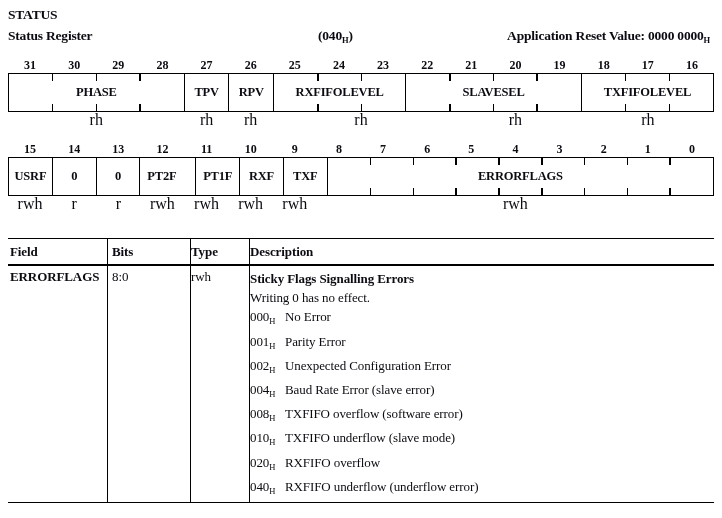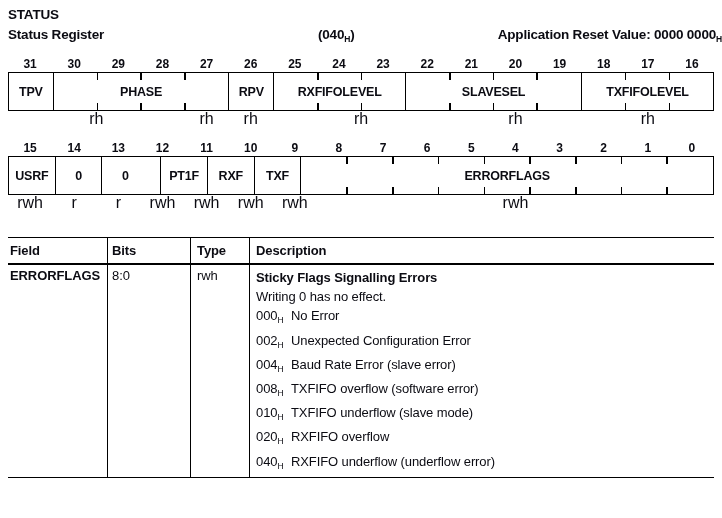--- a/index.html
+++ b/index.html
@@ -3,33 +3,33 @@
 <meta charset="utf-8">
 <style>
   * { box-sizing: border-box; margin: 0; padding: 0; }
   html, body { background: #ffffff; }
   .page {
     position: relative;
     width: 722px;
     height: 518px;
     background: var(--bg, #ffffff);
     color: var(--text, #0b0b12);
-    font-family: Liberation Sans, sans-serif;
+    font-family: Liberation Serif, serif;
     overflow: hidden;
   }
   .title {
     padding: 7px 0 0 8px;
     font-size: 13.5px;
     font-weight: 700;
     letter-spacing: -0.2px;
   }
   .subhead {
     position: relative;
     height: 19px;
-    margin: 5px 0 0 8px;
+    margin: 5px 12px 0 8px;
     font-size: 13.5px;
     font-weight: 700;
     letter-spacing: -0.2px;
   }
   .subtitle { position: absolute; left: 0; top: 0; }
   .offset   { position: absolute; left: 310px; top: 0; }
   .reset    { position: absolute; right: 0; top: 0; }
   .sub { font-size: 8.5px; vertical-align: -3px; }
 
   
@@ -53,21 +53,21 @@
 
   
   #field-table {
     margin: 26px 8px 0 8px;
     width: 706px;
     border-top: 1.6px solid var(--line, #000);
     font-size: 13px;
     letter-spacing: -0.1px;
   }
   .trow { display: flex; }
-  .tc { padding-left: 6px; }
+  .tc { }
   .c1 { width: 99px; padding-left: 2px; }
   .c2 { width: 83px; border-left: 1.4px solid var(--line, #000); padding-left: 4px; }
   .c3 { width: 59px; border-left: 1.4px solid var(--line, #000); }
   .c4 { flex: 1 1 auto; border-left: 1.4px solid var(--line, #000); }
   .thead { height: 27px; border-bottom: 2px solid var(--line, #000); font-weight: 700; }
   .thead .tc { line-height: 26px; }
   .tbody { border-bottom: 1.6px solid var(--line, #000); }
   .tbody .tc { padding-top: 3px; padding-bottom: 1px; }
   .tbody .c1 { font-weight: 700; }
   .desc-title { font-weight: 700; }
@@ -101,31 +101,31 @@
           <div class="bit-number">23</div>
           <div class="bit-number">22</div>
           <div class="bit-number">21</div>
           <div class="bit-number">20</div>
           <div class="bit-number">19</div>
           <div class="bit-number">18</div>
           <div class="bit-number">17</div>
           <div class="bit-number">16</div>
         </div>
         <div class="reg-box">
-          <div class="reg-field" style="flex: 1 1 0px;">
-            <span>TPV</span>
-          </div>
           <div class="reg-field" style="flex: 4 1 0px;">
             <div class="tick tick-top" style="left: calc(25% - 0.8px);"></div>
             <div class="tick tick-bottom" style="left: calc(25% - 0.8px);"></div>
             <div class="tick tick-top" style="left: calc(50% - 0.8px);"></div>
             <div class="tick tick-bottom" style="left: calc(50% - 0.8px);"></div>
             <div class="tick tick-top" style="left: calc(75% - 0.8px);"></div>
             <div class="tick tick-bottom" style="left: calc(75% - 0.8px);"></div>
             <span>PHASE</span>
+          </div>
+          <div class="reg-field" style="flex: 1 1 0px;">
+            <span>TPV</span>
           </div>
           <div class="reg-field" style="flex: 1 1 0px;">
             <span>RPV</span>
           </div>
           <div class="reg-field" style="flex: 3 1 0px;">
             <div class="tick tick-top" style="left: calc(33.3333% - 0.8px);"></div>
             <div class="tick tick-bottom" style="left: calc(33.3333% - 0.8px);"></div>
             <div class="tick tick-top" style="left: calc(66.6667% - 0.8px);"></div>
             <div class="tick tick-bottom" style="left: calc(66.6667% - 0.8px);"></div>
             <span>RXFIFOLEVEL</span>
@@ -178,20 +178,23 @@
         <div class="reg-box">
           <div class="reg-field" style="flex: 1 1 0px;">
             <span>USRF</span>
           </div>
           <div class="reg-field" style="flex: 1 1 0px;">
             <span>0</span>
           </div>
           <div class="reg-field" style="flex: 1 1 0px;">
             <span>0</span>
           </div>
+          <div class="reg-field" style="flex: 1 1 0px;">
+            <span>PT2F</span>
+          </div>
           <div class="reg-field" style="flex: 1 1 0px; margin-left: 12px;">
             <span>PT1F</span>
           </div>
           <div class="reg-field" style="flex: 1 1 0px;">
             <span>RXF</span>
           </div>
           <div class="reg-field" style="flex: 1 1 0px;">
             <span>TXF</span>
           </div>
           <div class="reg-field" style="flex: 9 1 0px;">
@@ -235,20 +238,21 @@
         <div class="tc c4">Description</div>
       </div>
       <div class="trow tbody">
         <div class="tc c1">ERRORFLAGS</div>
         <div class="tc c2">8:0</div>
         <div class="tc c3">rwh</div>
         <div class="tc c4">
           <div class="desc-title">Sticky Flags Signalling Errors</div>
           <div class="desc-line">Writing 0 has no effect.</div>
           <div class="desc-line value-line"><span class="hex-code"><span>000</span><span class="sub">H</span></span><span>No Error</span></div>
+          <div class="desc-line value-line"><span class="hex-code"><span>001</span><span class="sub">H</span></span><span>Parity Error</span></div>
           <div class="desc-line value-line"><span class="hex-code"><span>002</span><span class="sub">H</span></span><span>Unexpected Configuration Error</span></div>
           <div class="desc-line value-line"><span class="hex-code"><span>004</span><span class="sub">H</span></span><span>Baud Rate Error (slave error)</span></div>
           <div class="desc-line value-line"><span class="hex-code"><span>008</span><span class="sub">H</span></span><span>TXFIFO overflow (software error)</span></div>
           <div class="desc-line value-line"><span class="hex-code"><span>010</span><span class="sub">H</span></span><span>TXFIFO underflow (slave mode)</span></div>
           <div class="desc-line value-line"><span class="hex-code"><span>020</span><span class="sub">H</span></span><span>RXFIFO overflow</span></div>
           <div class="desc-line value-line"><span class="hex-code"><span>040</span><span class="sub">H</span></span><span>RXFIFO underflow (underflow error)</span></div>
         </div>
       </div>
     </div>
 

